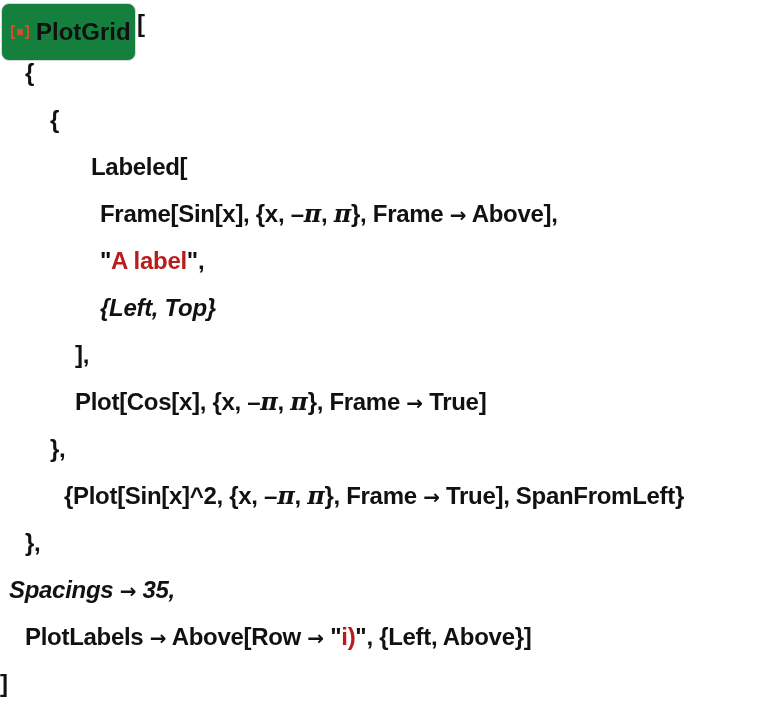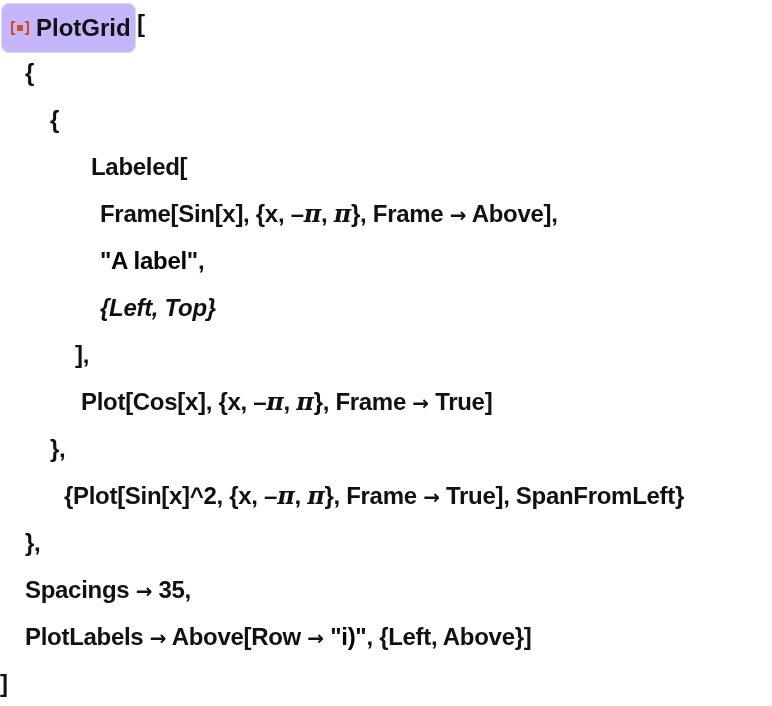--- a/index.html
+++ b/index.html
@@ -8,40 +8,40 @@
     font-family: "Liberation Sans", "DejaVu Sans", sans-serif;
     color: #111111;
   }
   .line {
     position: absolute; left: 0; height: 40px; line-height: 40px;
     font-size: 24px; font-weight: bold; white-space: nowrap;
     letter-spacing: -0.3px;
   }
   .head-btn {
     display: inline-flex; align-items: center;
-    position: absolute; left: 1px; top: 3px; height: 50px;
-    border: 1.5px solid #d9d9d9; border-radius: 8px; background: #c4b5fd;
+    position: absolute; left: 1px; top: 3px; height: 58px;
+    border: 1.5px solid #d9d9d9; border-radius: 8px; background: #15803d;
     padding: 0 4px 0 8px; box-sizing: border-box;
   }
   .fn-icon {
     display: inline-block; width: 20px; height: 20px; position: relative;
     margin-right: 6px;
   }
   .fn-icon .br-l, .fn-icon .br-r {
     position: absolute; top: 3px; width: 4px; height: 14px;
     border: 2.2px solid #d2501f; box-sizing: border-box;
   }
   .fn-icon .br-l { left: 1px; border-right: none; }
   .fn-icon .br-r { right: 1px; border-left: none; }
   .fn-icon .sq {
     position: absolute; left: 7px; top: 7px; width: 6px; height: 6px; background: #d2501f;
   }
   .head-name { font-size: 24px; font-weight: bold; color: #111; }
   .open-bracket { position: absolute; left: 137px; top: 3px; line-height: 42px; font-size: 24px; font-weight: bold; }
-  .str { color: #000000; }
+  .str { color: #b91c1c; }
   .pi { font-family: "DejaVu Serif", "Liberation Serif", serif; font-style: italic; font-weight: bold; }
   .arrow { font-family: "DejaVu Sans", sans-serif; font-weight: bold; font-size: 20px; }
 </style>
 </head>
 <body>
 
 <div>
   <div class="head-btn">
     <span class="fn-icon">
       <span class="br-l"></span>
@@ -66,33 +66,33 @@
   </div>
   <div class="line" style="top:241px; left:100px;">
     <span>"</span><span class="str">A label</span><span>",</span>
   </div>
   <div class="line" style="top:288px; left:100px;font-style:italic;">
     <span>{Left, Top}</span>
   </div>
   <div class="line" style="top:335px; left:75px;">
     <span>],</span>
   </div>
-  <div class="line" style="top:382px; left:81px;">
+  <div class="line" style="top:382px; left:75px;">
     <span>Plot[Cos[x], {x, </span><span>–</span><span class="pi">π</span><span>, </span><span class="pi">π</span><span>}, Frame </span><span class="arrow">→</span><span> True]</span>
   </div>
   <div class="line" style="top:429px; left:50px;">
     <span>},</span>
   </div>
   <div class="line" style="top:476px; left:50px;margin-left:14px;">
     <span>{Plot[Sin[x]^2, {x, </span><span>–</span><span class="pi">π</span><span>, </span><span class="pi">π</span><span>}, Frame </span><span class="arrow">→</span><span> True], SpanFromLeft}</span>
   </div>
   <div class="line" style="top:523px; left:25px;">
     <span>},</span>
   </div>
-  <div class="line" style="top:570px; left:25px;">
+  <div class="line" style="top:570px; left:9px;font-style:italic;">
     <span>Spacings </span><span class="arrow">→</span><span> 35,</span>
   </div>
   <div class="line" style="top:617px; left:25px;">
     <span>PlotLabels </span><span class="arrow">→</span><span> Above[Row </span><span class="arrow">→</span><span> "</span><span class="str">i)</span><span>", {Left, Above}]</span>
   </div>
   <div class="line" style="top:664px; left:0px;">
     <span>]</span>
   </div>
 </div>
 

